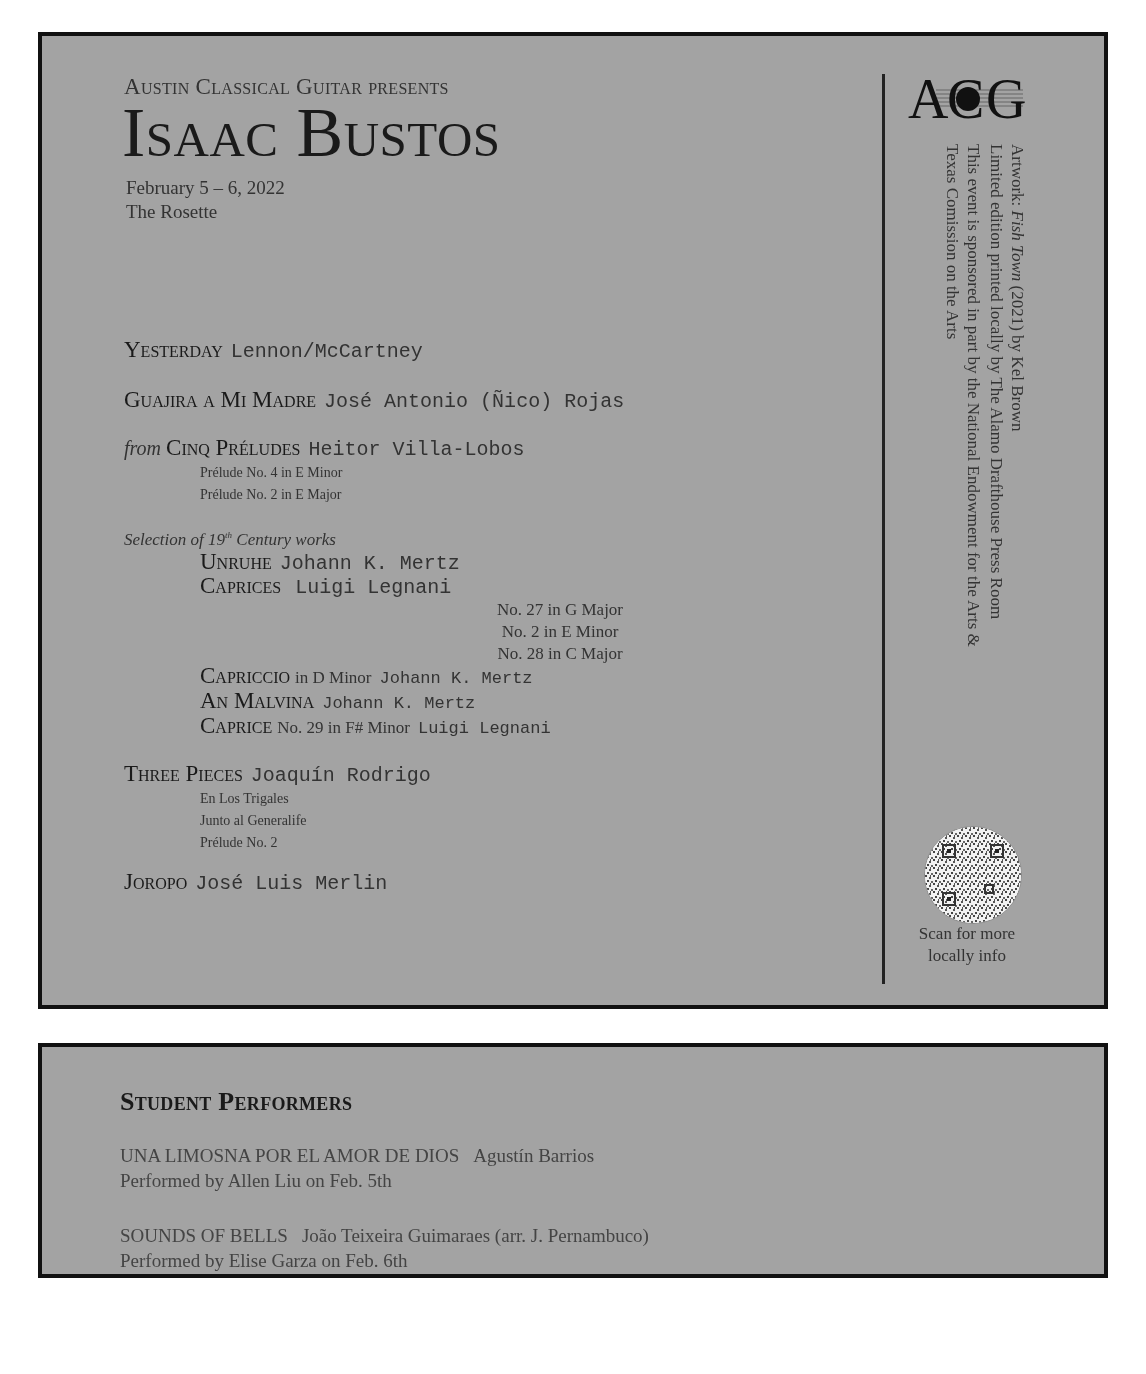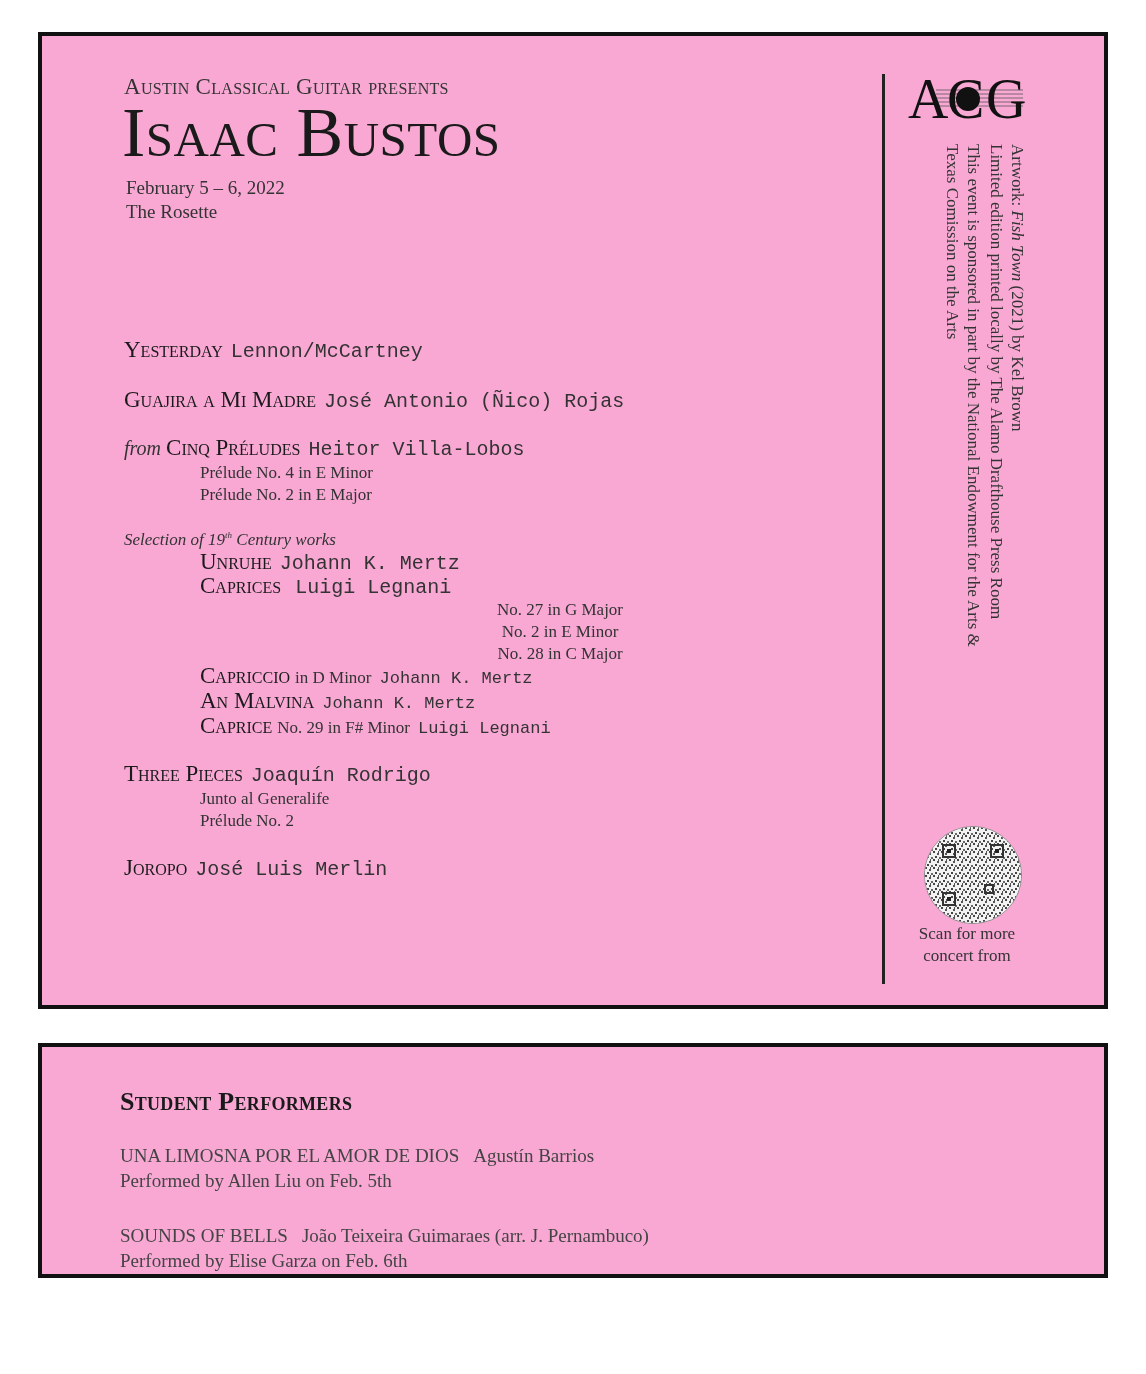--- a/index.html
+++ b/index.html
@@ -1,29 +1,29 @@
 <!DOCTYPE html>
 <html><head>
 <meta charset="utf-8">
 <style>
   html, body { margin:0; padding:0; background:#ffffff; }
   body { width:1146px; height:1374px; position:relative; font-family:"Liberation Serif", "DejaVu Serif", serif; color:#222; overflow:hidden; }
-  .box { position:absolute; border:4px solid #111; box-sizing:border-box; background:#f9a8d4; }
+  .box { position:absolute; border:4px solid #111; box-sizing:border-box; background:#a3a3a3; }
   #program-card { left:38px; top:32px; width:1070px; height:977px; }
   #students-card { left:38px; top:1043px; width:1070px; height:235px; }
   .presenter { position:absolute; left:82px; top:38px; font-size:23px; color:#333; font-variant:small-caps; letter-spacing:0.3px; }
   .artist { position:absolute; left:80px; top:62px; font-size:70px; font-variant:small-caps; color:#1a1a1a; line-height:1; letter-spacing:0.5px; }
   .dates { position:absolute; left:84px; top:140px; font-size:19px; color:#333; line-height:24px; }
 
   .program { position:absolute; left:82px; top:302px; width:720px; }
   .work { font-size:20px; color:#333; line-height:24px; }
   .work .title { font-variant:small-caps; font-size:23px; color:#1a1a1a; }
   .work .composer { margin-left:8px;font-family:Liberation Mono, monospace; }
   .gap { margin-top:22px; }
-  .sub { font-size:17px; color:#333; line-height:22px; padding-left:76px; }
+  .sub { font-size:14px; color:#333; line-height:22px; padding-left:76px; }
   .sub2 { font-size:17px; color:#333; line-height:22px; padding-left:152px;text-align:center; }
   .ind { padding-left:76px; }
   .italic { font-style:italic; }
   .sel { font-style:italic; font-size:17px; line-height:22px; color:#333; }
   .sel sup { font-size:9px; }
   .work.tight { line-height:22px; }
 
   .divider { position:absolute; left:840px; top:38px; width:3px; height:910px; background:#222; }
   .logo { position:absolute; left:866px; top:30px; width:130px; height:60px; }
   .vert { position:absolute; left:876px; top:108px; width:110px; height:600px; }
@@ -80,24 +80,25 @@
       <span class="title">An Malvina</span><span class="composer" style="font-size:17px">Johann K. Mertz</span>
     </div>
     <div class="work tight ind">
       <span class="title">Caprice</span>
       <span style="font-size:17px">No. 29 in F# Minor</span><span class="composer" style="font-size:17px">Luigi Legnani</span>
     </div>
 
     <div class="work gap">
       <span class="title">Three Pieces</span><span class="composer">Joaquín Rodrigo</span>
     </div>
+    <div class="sub">En Los Trigales</div>
     <div class="sub">Junto al Generalife</div>
     <div class="sub">Prélude No. 2</div>
 
-    <div class="work gap" style="margin-top:24px">
+    <div class="work gap" style="margin-top:16px">
       <span class="title">Joropo</span><span class="composer">José Luis Merlin</span>
     </div>
   </div>
 
   <div class="divider"></div>
 
   <div class="logo">
     <svg width="130" height="60" viewBox="0 0 130 60">
       <g stroke="#555" stroke-width="0.8">
         <line x1="28" y1="24" x2="115" y2="24"></line>
@@ -143,21 +144,21 @@
       </g>
       <g fill="#222">
         <rect x="22" y="22" width="4" height="4"></rect>
         <rect x="70" y="22" width="4" height="4"></rect>
         <rect x="22" y="70" width="4" height="4"></rect>
       </g>
     </svg>
   </div>
   <div class="scan">
     <div>Scan for more</div>
-    <div>concert from</div>
+    <div>locally info</div>
   </div>
 </div>
 
 <div class="box" id="students-card">
   <div class="s-head">Student Performers</div>
   <div class="s-item" style="top:96px">
     <div><span>UNA LIMOSNA POR EL AMOR DE DIOS</span><span class="comp">Agustín Barrios</span></div>
     <div>Performed by Allen Liu on Feb. 5th</div>
   </div>
   <div class="s-item" style="top:176px">

